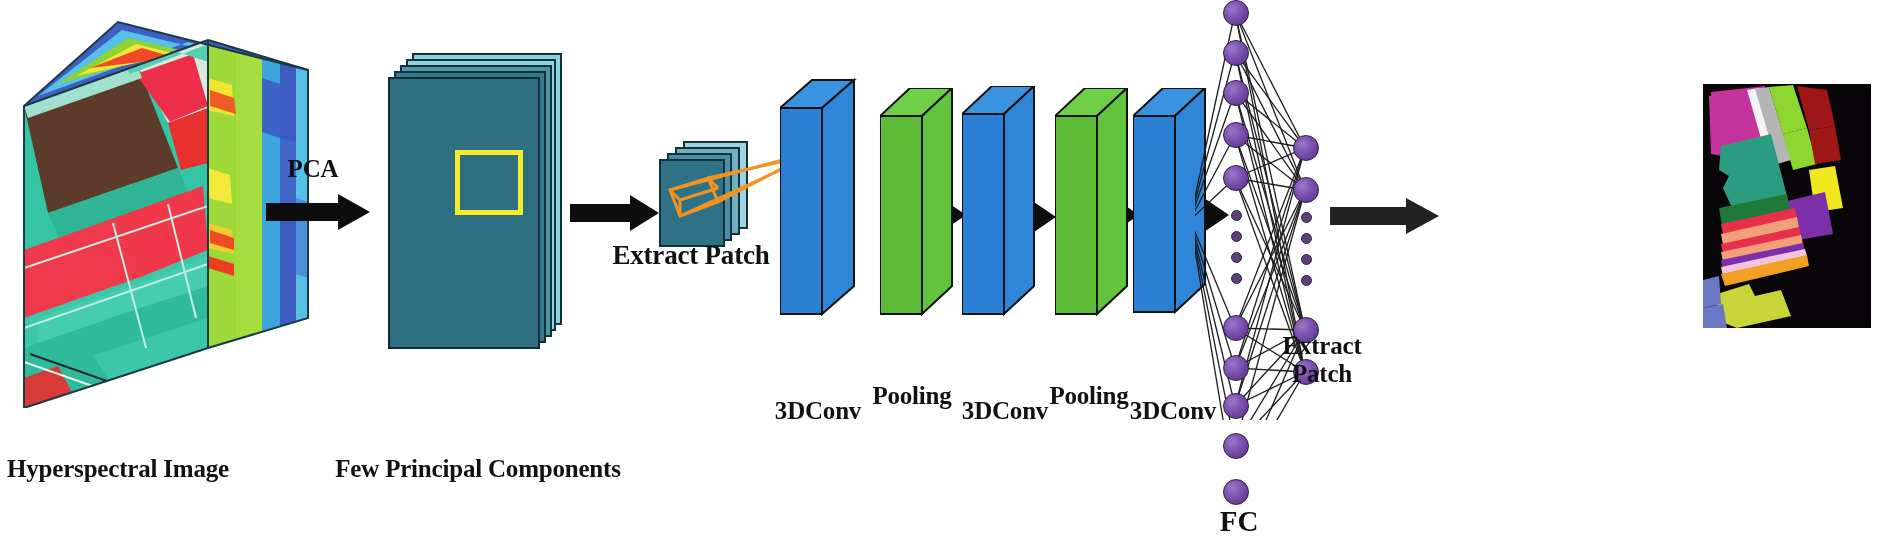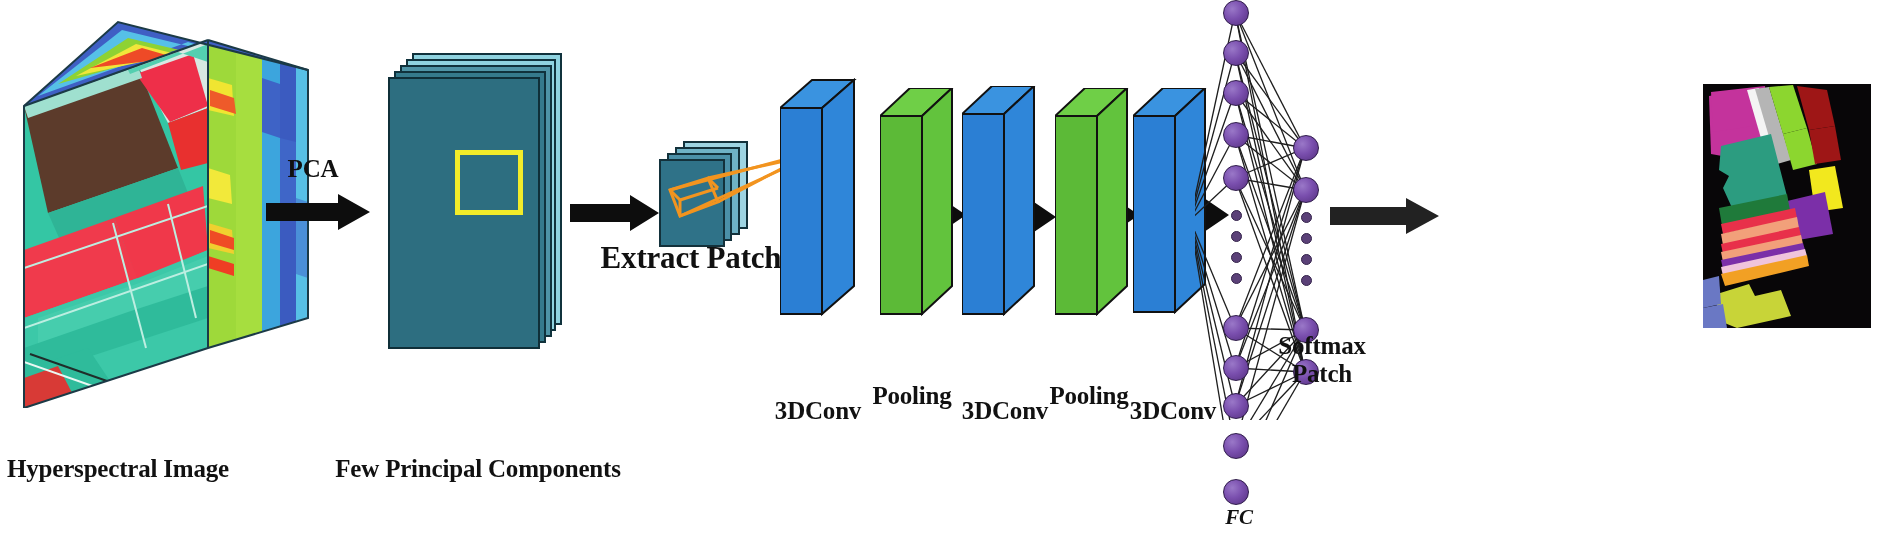--- a/index.html
+++ b/index.html
@@ -203,21 +203,21 @@
         <line x1="40" y1="70" x2="78" y2="58"></line>
         <line x1="40" y1="70" x2="40" y2="86"></line>
         <line x1="68" y1="48" x2="158" y2="28"></line>
         <line x1="78" y1="72" x2="158" y2="30"></line>
         <line x1="40" y1="86" x2="158" y2="32"></line>
         <line x1="30" y1="60" x2="158" y2="26"></line>
       </g>
     </svg>
   </div>
 
-  <div class="lbl lbl-center" style="left:691px; top:240px; font-size:31px;">Extract Patch</div>
+  <div class="lbl lbl-center" style="left:691px; top:240px; font-size:27px;">Extract Patch</div>
 
   <svg class="slab" style="left:780px; top:78px;" width="110" height="240">
     <polygon points="0,30 32,0 105,0 105,205 74,235 0,235" fill="none"></polygon>
     <polygon points="0,30 32,2 74,2 42,30" fill="#3a93e0" stroke="#111" stroke-width="2"></polygon>
     <polygon points="0,30 42,30 42,236 0,236" fill="#2b7fd4" stroke="#111" stroke-width="2"></polygon>
     <polygon points="42,30 74,2 74,208 42,236" fill="#2f86d9" stroke="#111" stroke-width="2"></polygon>
   </svg>
   <div class="lbl lbl-center" style="left:818px; top:397px; font-size:25px;">3DConv</div>
 
   <svg class="arrow" style="left:905px; top:198px;" width="62" height="34">
@@ -344,24 +344,24 @@
 
     <div class="dot" style="left:1301px; top:212px; width:11px; height:11px;"></div>
     <div class="dot" style="left:1301px; top:233px; width:11px; height:11px;"></div>
     <div class="dot" style="left:1301px; top:254px; width:11px; height:11px;"></div>
     <div class="dot" style="left:1301px; top:275px; width:11px; height:11px;"></div>
 
     <div class="node" style="left:1293px; top:317px; width:26px; height:26px;"></div>
     <div class="node" style="left:1293px; top:359px; width:26px; height:26px;"></div>
   </div>
 
-  <div class="lbl lbl-center" style="left:1322px; top:332px; font-size:25px;">Softmax</div>
+  <div class="lbl lbl-center" style="left:1322px; top:332px; font-size:25px;">Extract</div>
   <div class="lbl lbl-center" style="left:1322px; top:360px; font-size:25px;">Patch</div>
 
-  <div class="lbl lbl-center" style="left:1239px; top:505px; font-size:21px;font-style:italic;">FC</div>
+  <div class="lbl lbl-center" style="left:1239px; top:505px; font-size:29px;">FC</div>
 
   <svg class="arrow" style="left:1330px; top:196px;" width="110" height="38">
     <polygon points="0,11 76,11 76,2 109,20 76,38 76,29 0,29" fill="#222222"></polygon>
   </svg>
 
   <div id="cmap" style="left:1703px; top:84px; width:168px; height:244px;">
     <svg width="168" height="244" viewBox="0 0 168 244">
       <rect x="0" y="0" width="168" height="244" fill="#080608"></rect>
 
       <polygon points="6,12 60,4 66,62 30,74 8,70" fill="#c4339c"></polygon>

